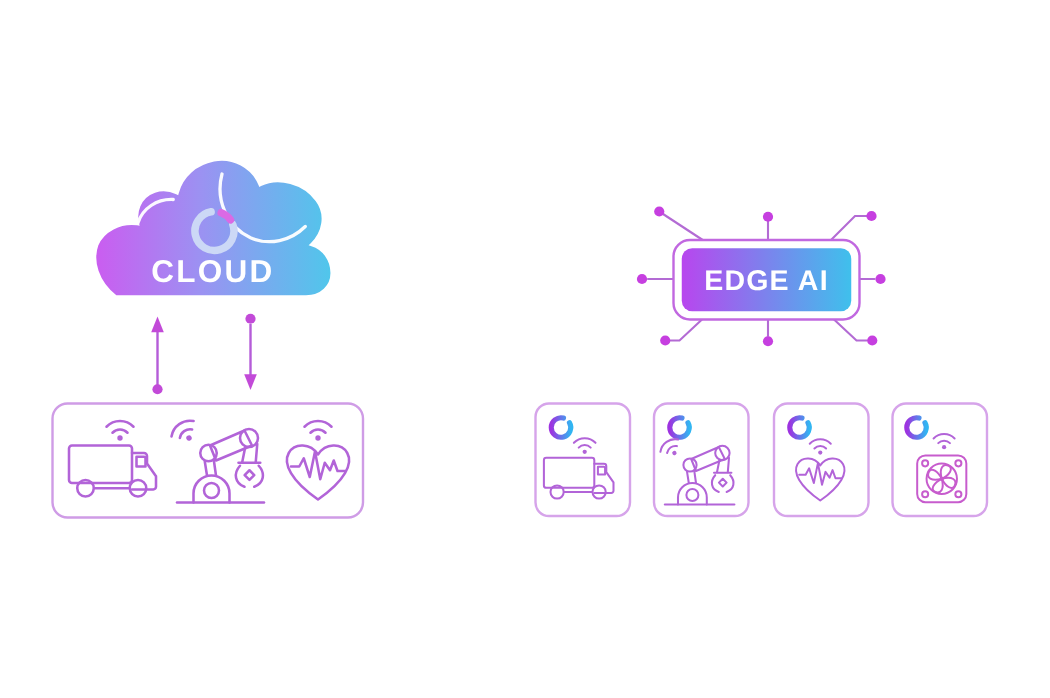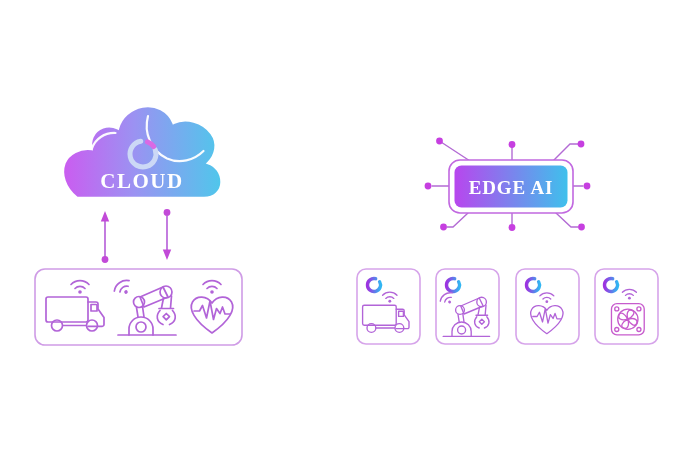--- a/index.html
+++ b/index.html
@@ -1,17 +1,17 @@
 <!DOCTYPE html>
 <html><head>
 <meta charset="utf-8">
 <style>
   html,body{margin:0;padding:0;background:#ffffff;}
   .stage{position:relative;width:700px;height:465px;background:#ffffff;overflow:hidden;
-         font-family:Liberation Serif, serif;}
+         font-family:Liberation Sans, sans-serif;}
   svg{position:absolute;left:0;top:0;}
   .icon{stroke:#b264d8;color:#b264d8;fill:none;stroke-width:1.7;
         stroke-linecap:round;stroke-linejoin:round;}
   .icon-magenta{stroke:#c75ccd;color:#c75ccd;}
   .panel{fill:#ffffff;stroke:#cf9ce6;stroke-width:1.6;}
   .ebox{fill:#ffffff;stroke:#d6a4ea;stroke-width:1.6;}
   .trace{stroke:#b36bd4;stroke-width:1.4;fill:none;stroke-linecap:round;}
   .node{fill:#c63fe0;stroke:none;}
   .arrowline{stroke:#b55cd8;stroke-width:1.6;fill:none;}
   .arrowfill{fill:#c24ad8;stroke:none;}

